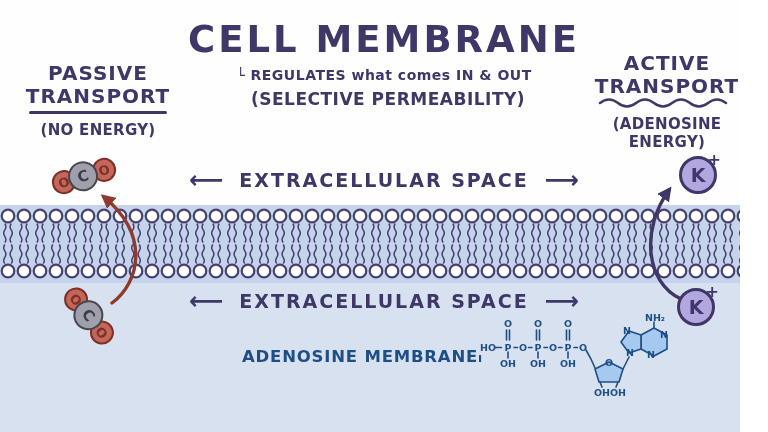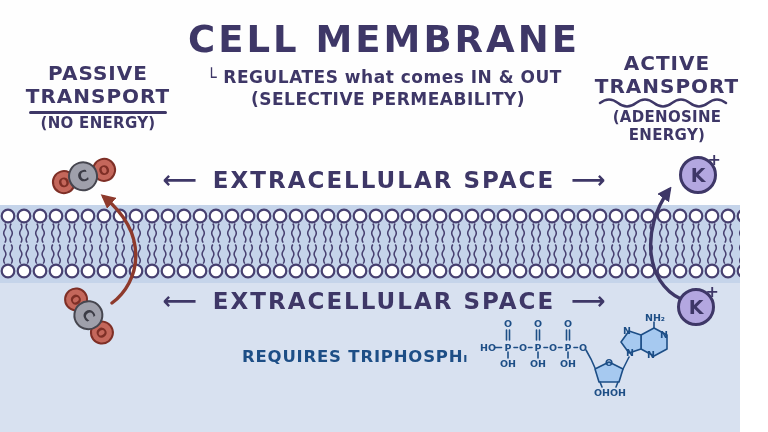--- a/index.html
+++ b/index.html
@@ -10,33 +10,33 @@
   .membrane-band{position:absolute;left:0;top:205px;width:768px;height:78px;background:var(--band,#c5d4ea);}
   .intracellular-bg{position:absolute;left:0;top:283px;width:768px;height:149px;background:var(--bg-bottom,#d8e1f0);}
 
   
   #lipid-layer{position:absolute;left:0;top:203px;z-index:2;}
   #arrow-layer{position:absolute;left:0;top:0;z-index:3;pointer-events:none;}
 
   .ink{color:var(--ink,#3e3767);font-weight:bold;}
 
   .title{position:absolute;left:0;top:18px;width:768px;text-align:center;font-size:37px;letter-spacing:3px;z-index:4;}
-  .subtitle1{position:absolute;left:0;top:67px;width:768px;text-align:center;font-size:17px;letter-spacing:0.5px;z-index:4;}
+  .subtitle1{position:absolute;left:0;top:67px;width:768px;text-align:center;font-size:14px;letter-spacing:0.5px;z-index:4;}
   .subtitle2{position:absolute;left:4px;top:89px;width:768px;text-align:center;font-size:17px;letter-spacing:0.5px;z-index:4;}
 
   .side-block{position:absolute;text-align:center;z-index:4;}
   .side-block .l1,.side-block .l2{font-size:20px;letter-spacing:1px;line-height:23px;}
-  .side-block .note{font-size:15px;letter-spacing:0.3px;}
+  .side-block .note{font-size:15px;margin-top:7px;letter-spacing:0.3px;}
   #passive-block{left:18px;top:62px;width:160px;text-align:center;}
   #passive-block .underline{width:138px;margin:3px auto 0;border-bottom:3px solid var(--ink,#3e3767);border-radius:2px;}
   #active-block{left:577px;top:52px;width:180px;}
   .wavy{display:block;margin:0 auto;}
 
   .space-row{position:absolute;left:0;width:768px;display:flex;justify-content:center;align-items:center;gap:16px;z-index:4;}
-  .space-row .lbl{font-size:23px;letter-spacing:2px;}
+  .space-row .lbl{font-size:19px;letter-spacing:2px;}
   .space-row .arr{font-size:24px;font-weight:bold;}
   #extracellular-row{top:166px;}
   #intracellular-row{top:287px;}
 
   
   .co2{position:absolute;width:66px;height:32px;z-index:5;}
   .co2 .atom{position:absolute;border-radius:50%;display:flex;align-items:center;justify-content:center;font-weight:bold;box-sizing:border-box;}
   .co2 .o{width:24px;height:24px;top:4px;background:var(--o-red,#c4675b);border:2px solid #7e2f26;color:#7e2f26;font-size:13px;}
   .co2 .o.left{left:0;}
   .co2 .o.right{left:42px;}
@@ -415,21 +415,21 @@
   <div class="kion" id="kion-top">
     <span>K</span>
     <span class="charge">+</span>
   </div>
   <div class="kion" id="kion-bottom">
     <span>K</span>
     <span class="charge">+</span>
   </div>
 
   <div class="atp-caption">
-    <span>REQUIRES TRIPHOSPH</span><span class="partial">ı</span>
+    <span>ADENOSINE MEMBRANE</span><span class="partial">ı</span>
   </div>
 
   <svg id="atp-svg" width="192" height="92" viewBox="0 0 192 92">
 
     <line class="bond" x1="17" y1="33.5" x2="23.5" y2="33.5"></line>
     <line class="bond" x1="36" y1="33.5" x2="39.5" y2="33.5"></line>
     <line class="bond" x1="50.5" y1="33.5" x2="54" y2="33.5"></line>
     <line class="bond" x1="66" y1="33.5" x2="69.5" y2="33.5"></line>
     <line class="bond" x1="80.5" y1="33.5" x2="84" y2="33.5"></line>
     <line class="bond" x1="96" y1="33.5" x2="99.5" y2="33.5"></line>

